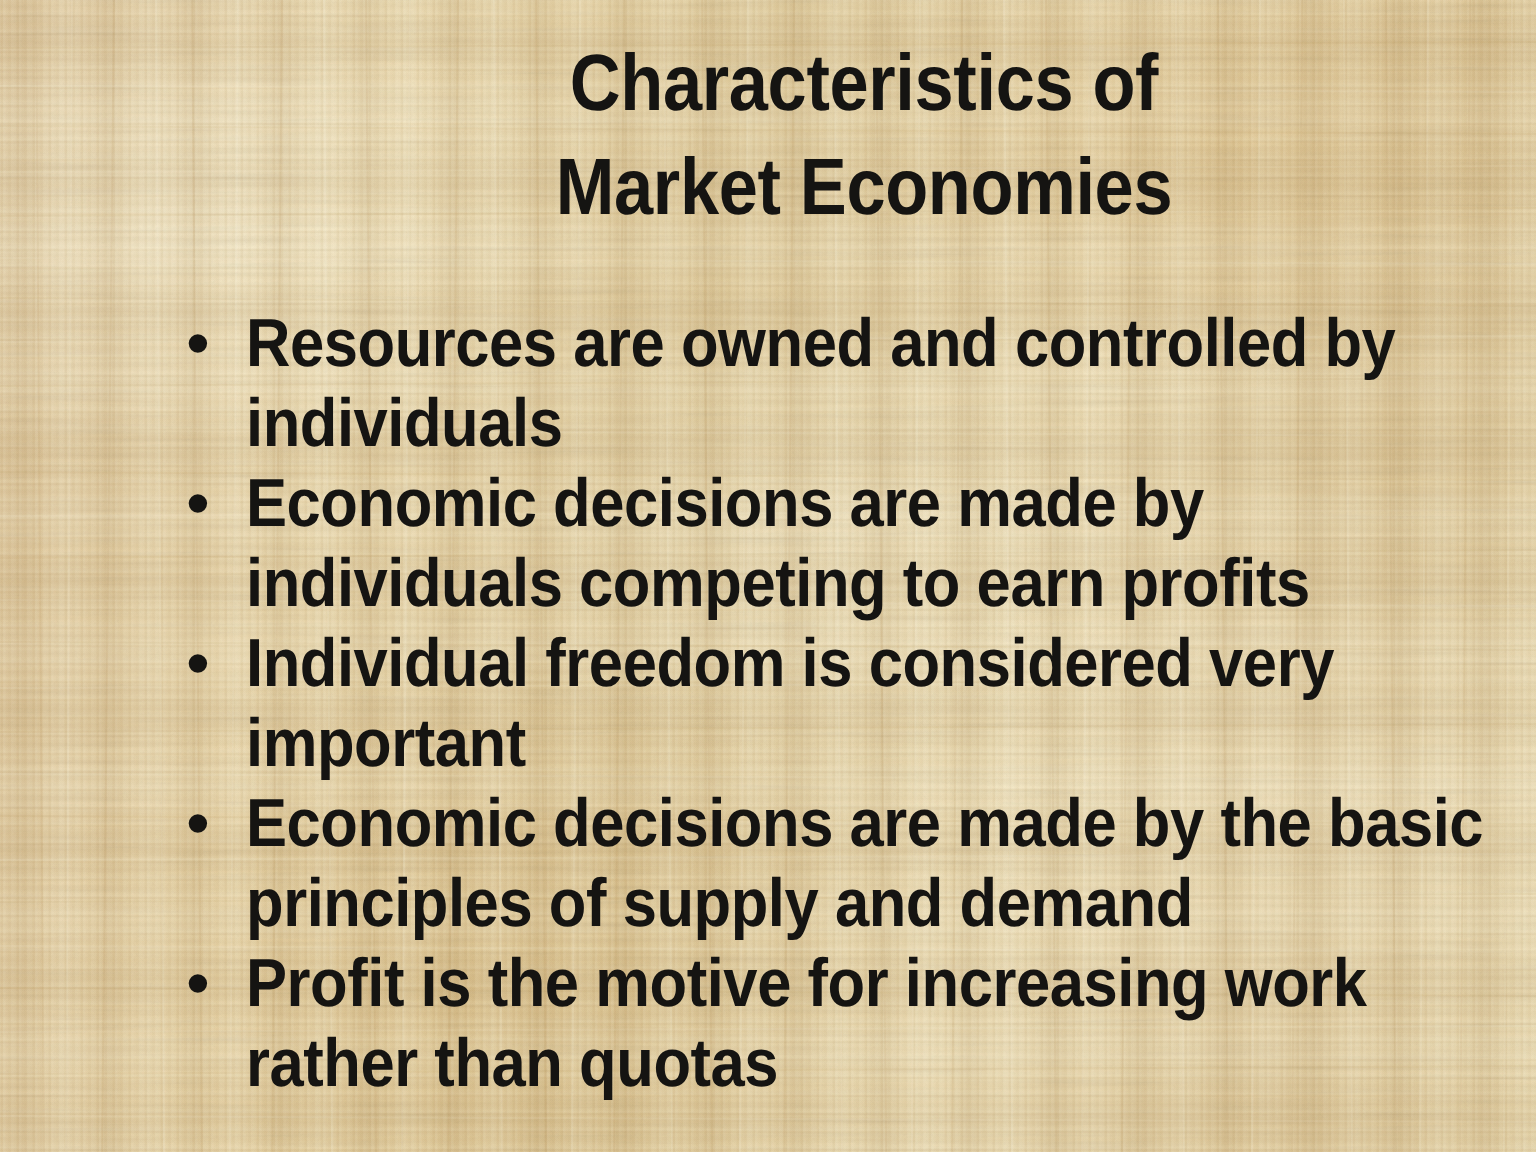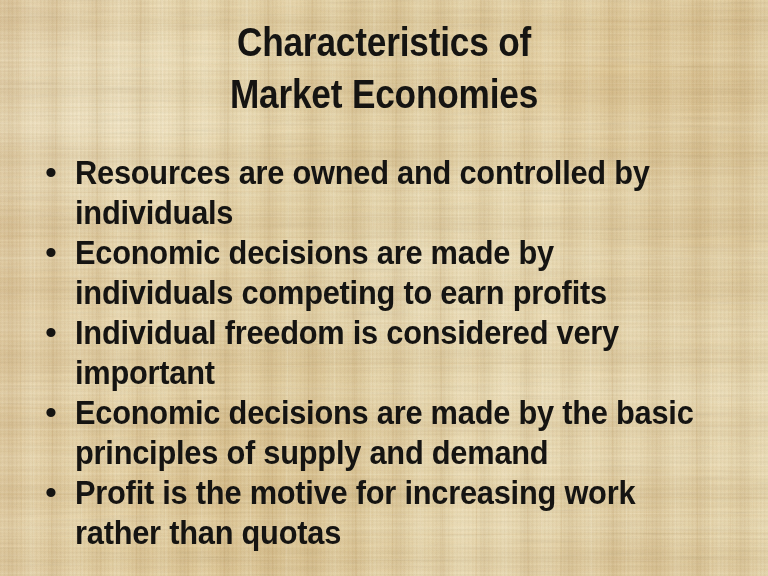--- a/index.html
+++ b/index.html
@@ -106,20 +106,21 @@
         rgba(110,80,36,0.20) 100%);
     pointer-events: none;
   }
 
   
 
   #slide .content {
     position: absolute;
     inset: 0;
     z-index: 5;
+    margin-left: 48px;
   }
 
   .title-block {
     position: absolute;
     top: 16px;
     left: 0;
     width: 768px;
     text-align: center;
   }
 

